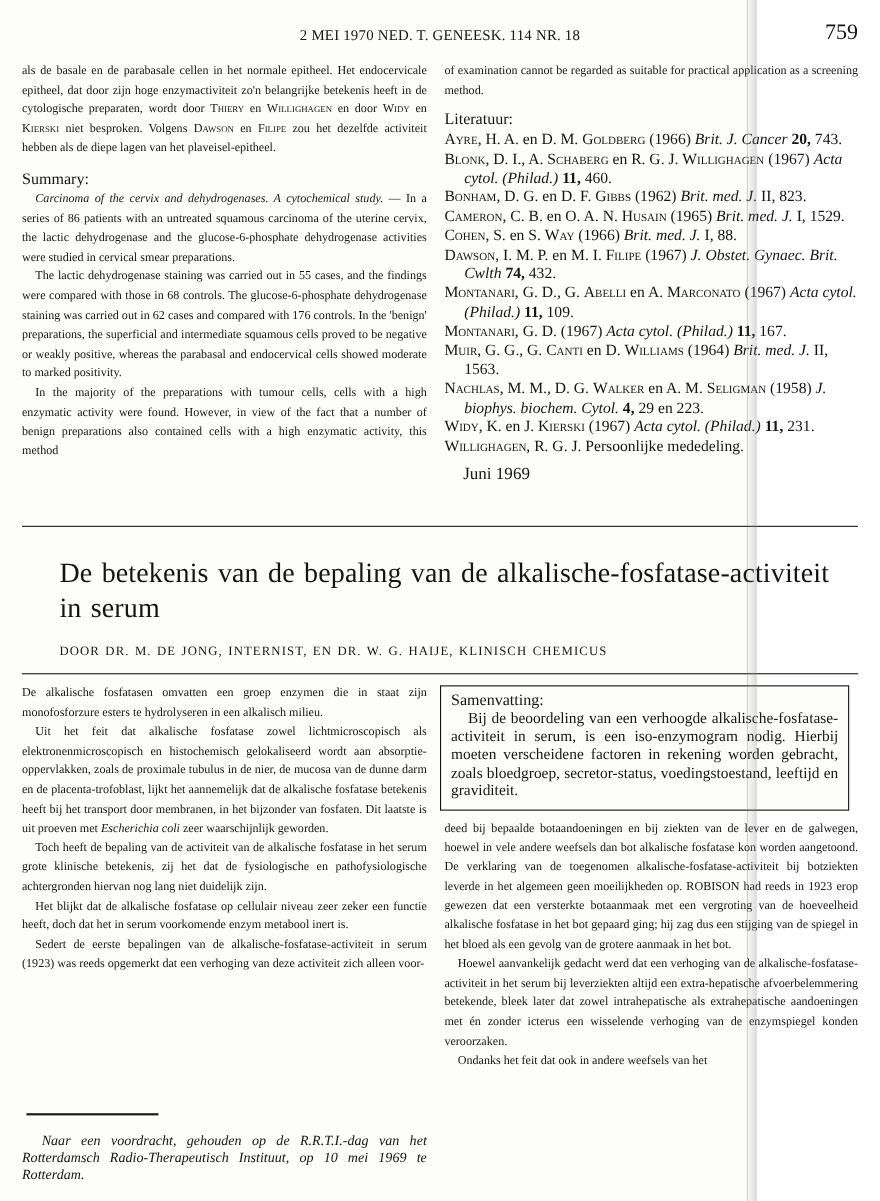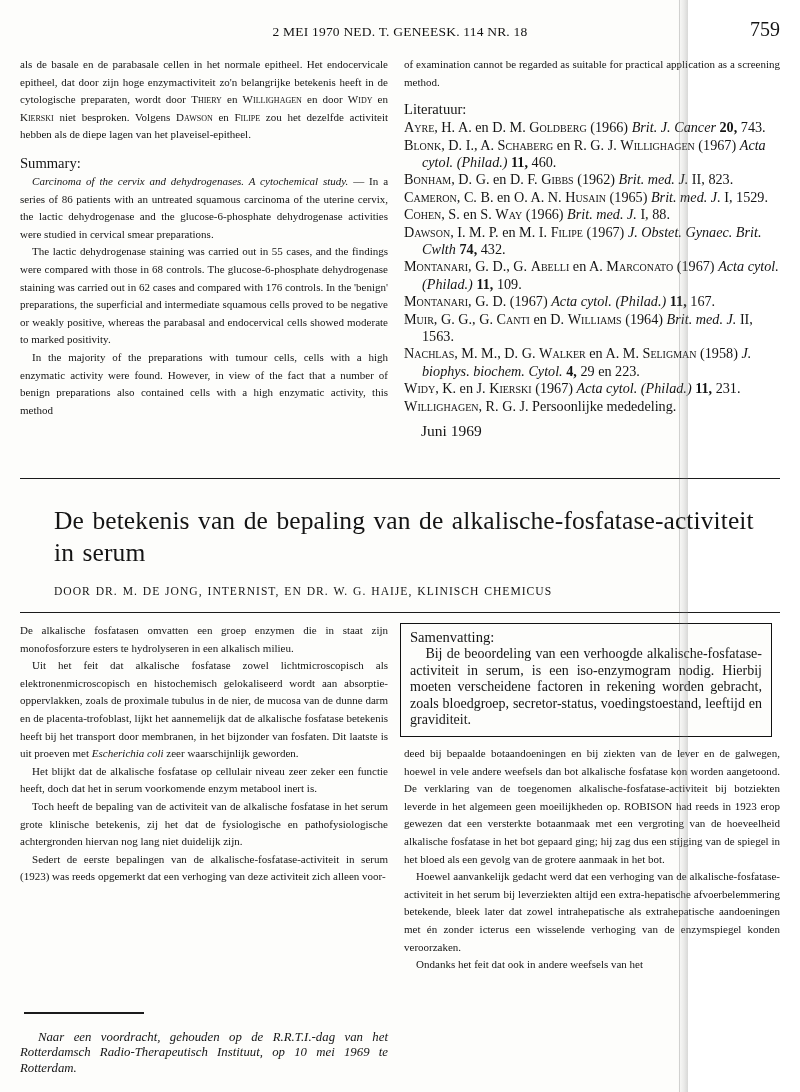--- a/index.html
+++ b/index.html
@@ -231,22 +231,22 @@
   <div class="rule-full" style="top:612px;"></div>
 
   <div class="samenvatting">
     <div class="block-head">Samenvatting:</div>
     <p class="indent">Bij de beoordeling van een verhoogde alkalische-fosfatase-activiteit in serum, is een iso-enzymogram nodig. Hierbij moeten verscheidene factoren in rekening worden gebracht, zoals bloedgroep, secretor-status, voedingstoestand, leeftijd en graviditeit.</p>
   </div>
 
   <div class="col-left" style="top:622px;">
     <p class="noindent">De alkalische fosfatasen omvatten een groep enzymen die in staat zijn monofosforzure esters te hydrolyseren in een alkalisch milieu.</p>
     <p class="indent"><span>Uit het feit dat alkalische fosfatase zowel lichtmicroscopisch als elektronenmicroscopisch en histochemisch gelokaliseerd wordt aan absorptie-oppervlakken, zoals de proximale tubulus in de nier, de mucosa van de dunne darm en de placenta-trofoblast, lijkt het aannemelijk dat de alkalische fosfatase betekenis heeft bij het transport door membranen, in het bijzonder van fosfaten. Dit laatste is uit proeven met </span><span class="it">Escherichia coli</span><span> zeer waarschijnlijk geworden.</span></p>
+    <p class="indent">Toch heeft de bepaling van de activiteit van de alkalische fosfatase in het serum grote klinische betekenis, zij het dat de fysiologische en pathofysiologische achtergronden hiervan nog lang niet duidelijk zijn.</p>
     <p class="indent">Het blijkt dat de alkalische fosfatase op cellulair niveau zeer zeker een functie heeft, doch dat het in serum voorkomende enzym metabool inert is.</p>
-    <p class="indent">Toch heeft de bepaling van de activiteit van de alkalische fosfatase in het serum grote klinische betekenis, zij het dat de fysiologische en pathofysiologische achtergronden hiervan nog lang niet duidelijk zijn.</p>
     <p class="indent">Sedert de eerste bepalingen van de alkalische-fosfatase-activiteit in serum (1923) was reeds opgemerkt dat een verhoging van deze activiteit zich alleen voor-</p>
   </div>
 
   <div class="col-right" style="top:745px;">
     <p class="noindent"><span>deed bij bepaalde botaandoeningen en bij ziekten van de lever en de galwegen, hoewel in vele andere weefsels dan bot alkalische fosfatase kon worden aangetoond. De verklaring van de toegenomen alkalische-fosfatase-activiteit bij botziekten leverde in het algemeen geen moeilijkheden op. </span><span class="sc">ROBISON</span><span> had reeds in 1923 erop gewezen dat een versterkte botaanmaak met een vergroting van de hoeveelheid alkalische fosfatase in het bot gepaard ging; hij zag dus een stijging van de spiegel in het bloed als een gevolg van de grotere aanmaak in het bot.</span></p>
     <p class="indent">Hoewel aanvankelijk gedacht werd dat een verhoging van de alkalische-fosfatase-activiteit in het serum bij leverziekten altijd een extra-hepatische afvoerbelemmering betekende, bleek later dat zowel intrahepatische als extrahepatische aandoeningen met én zonder icterus een wisselende verhoging van de enzymspiegel konden veroorzaken.</p>
     <p class="indent">Ondanks het feit dat ook in andere weefsels van het</p>
   </div>
 
   <div class="footnote-rule"></div>

